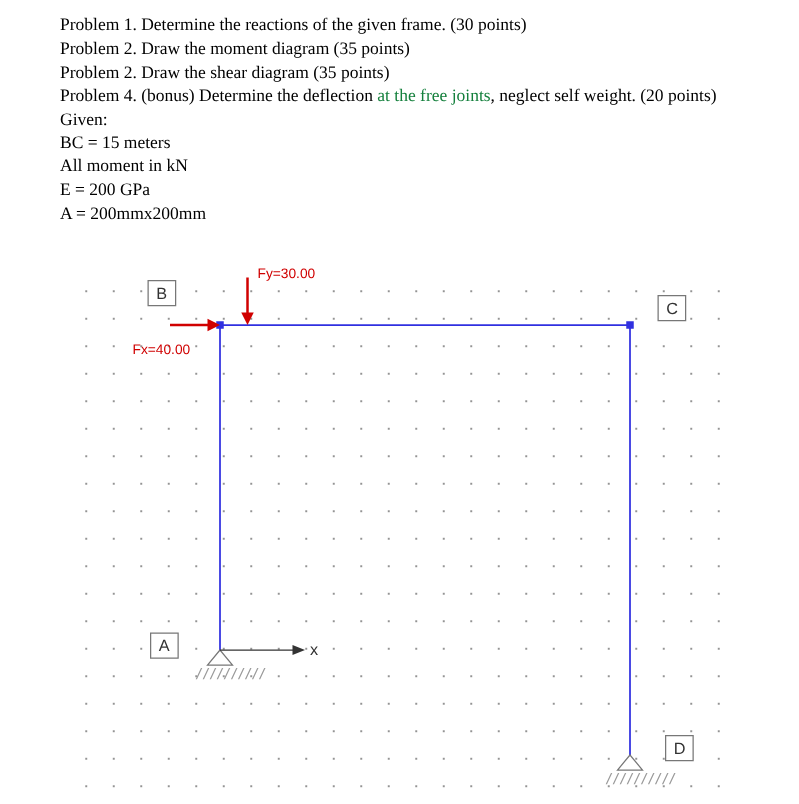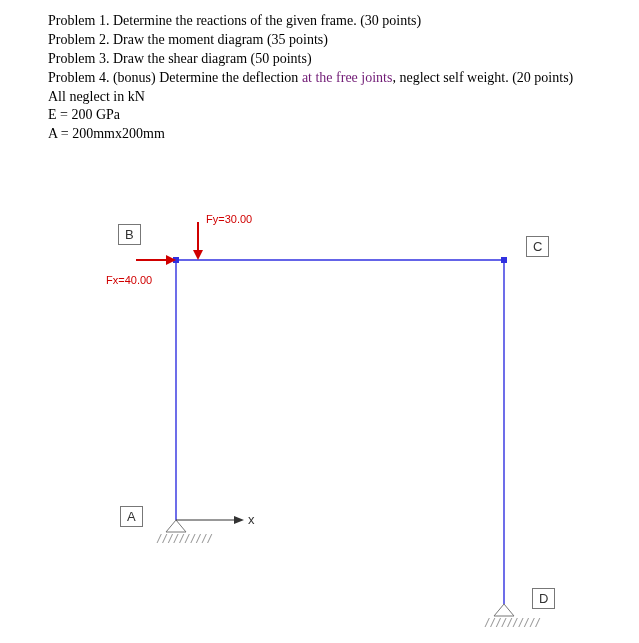--- a/index.html
+++ b/index.html
@@ -16,21 +16,21 @@
     .problem-text {
       position: absolute;
       top: 12px;
       left: 48px;
       line-height: 1.35;
     }
     .problem-text p {
       white-space: nowrap;
     }
     .free-joints {
-      color: #701a75;
+      color: #15803d;
     }
     .diagram-area {
       position: absolute;
       top: 212px;
       left: 48px;
       width: 530px;
       height: 420px;
       background: #fff;
     }
     
@@ -74,25 +74,27 @@
       color: #d00000;
       white-space: nowrap;
     }
   </style>
 </head>
 <body>
 
 <div class="problem-text">
   <p>Problem 1. Determine the reactions of the given frame. (30 points)</p>
   <p>Problem 2. Draw the moment diagram (35 points)</p>
-  <p>Problem 3. Draw the shear diagram (50 points)</p>
+  <p>Problem 2. Draw the shear diagram (35 points)</p>
   <p>
     <span>Problem 4. (bonus) Determine the deflection </span><span class="free-joints">at the free joints</span><span>, neglect self weight. (20 points)</span>
   </p>
-  <p>All neglect in kN</p>
+  <p>Given:</p>
+  <p>BC = 15 meters</p>
+  <p>All moment in kN</p>
   <p>E = 200 GPa</p>
   <p>A = 200mmx200mm</p>
 </div>
 
 <div class="diagram-area">
   <div class="grid"></div>
 
   <svg width="530" height="420" style="position:absolute;top:0;left:0">
 
     <line x1="128" y1="308" x2="128" y2="48" stroke="#3030e0" stroke-width="1.4"></line>

